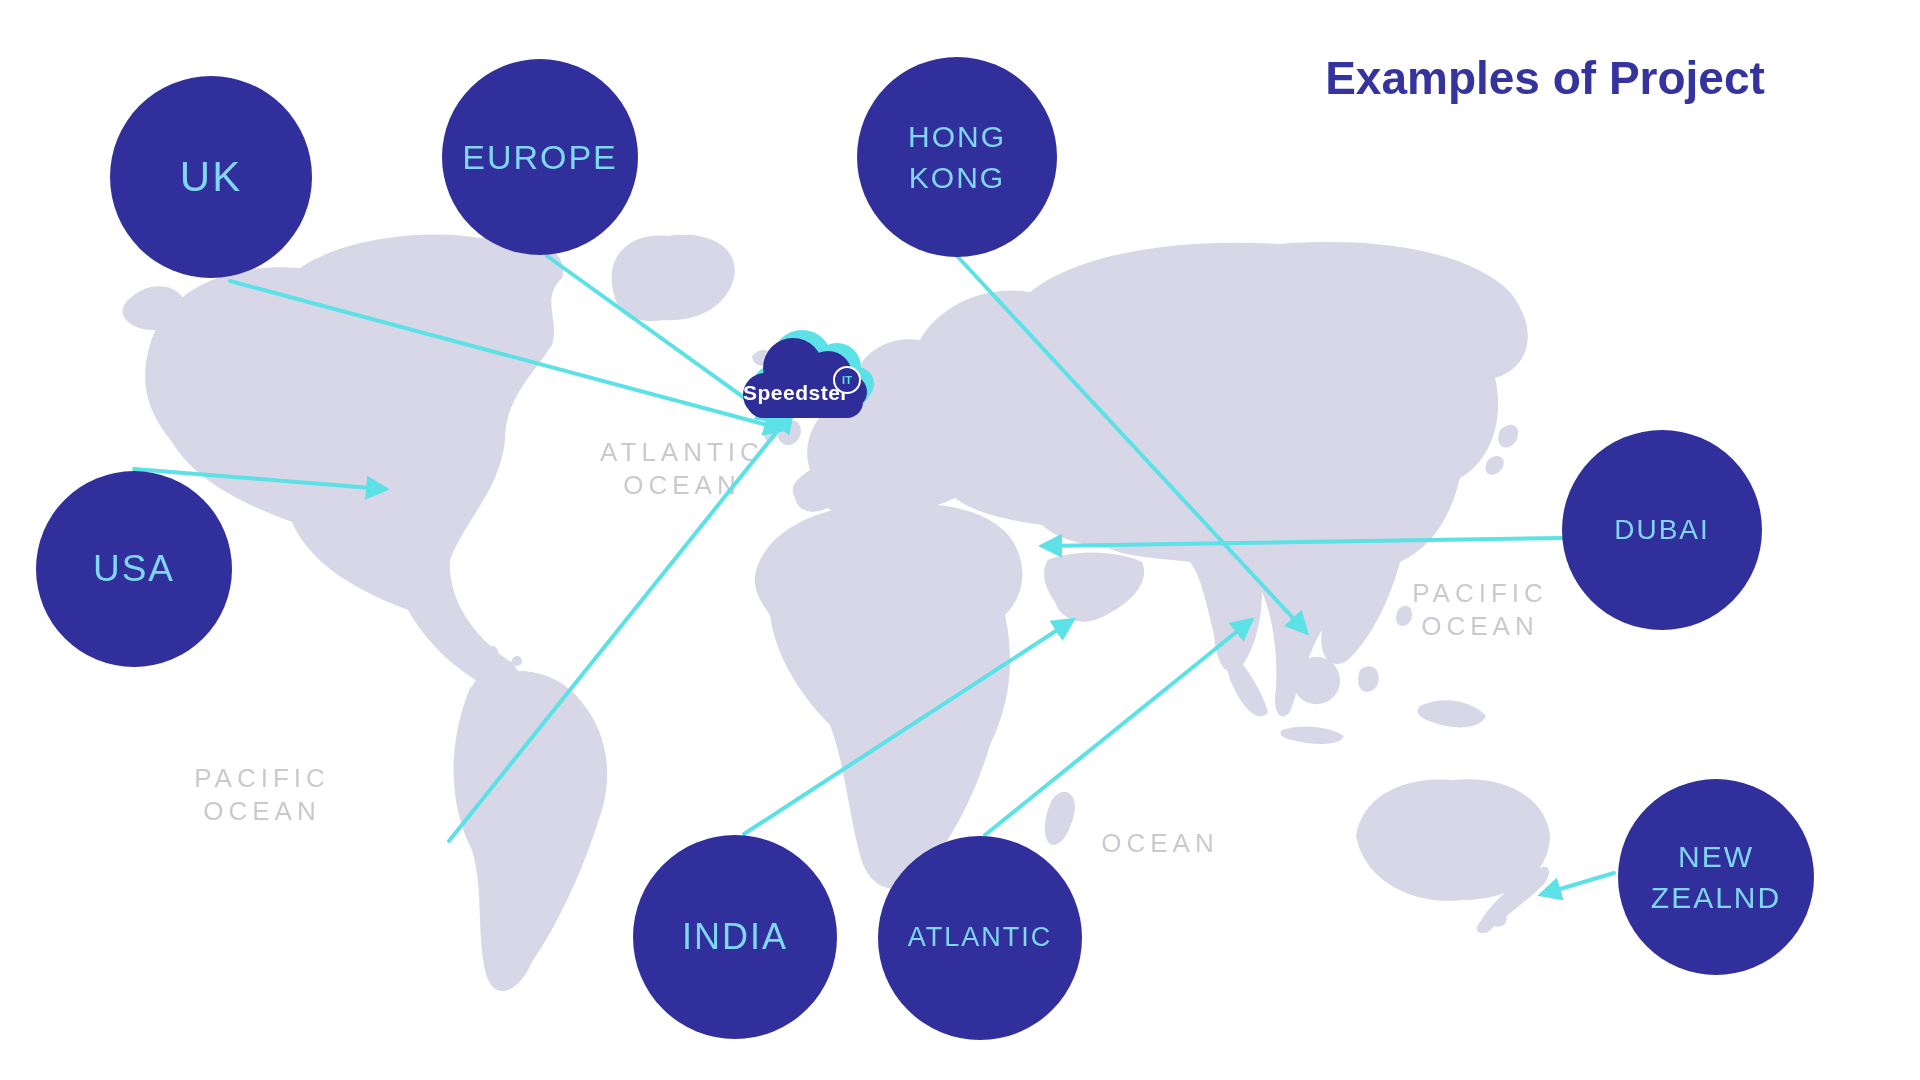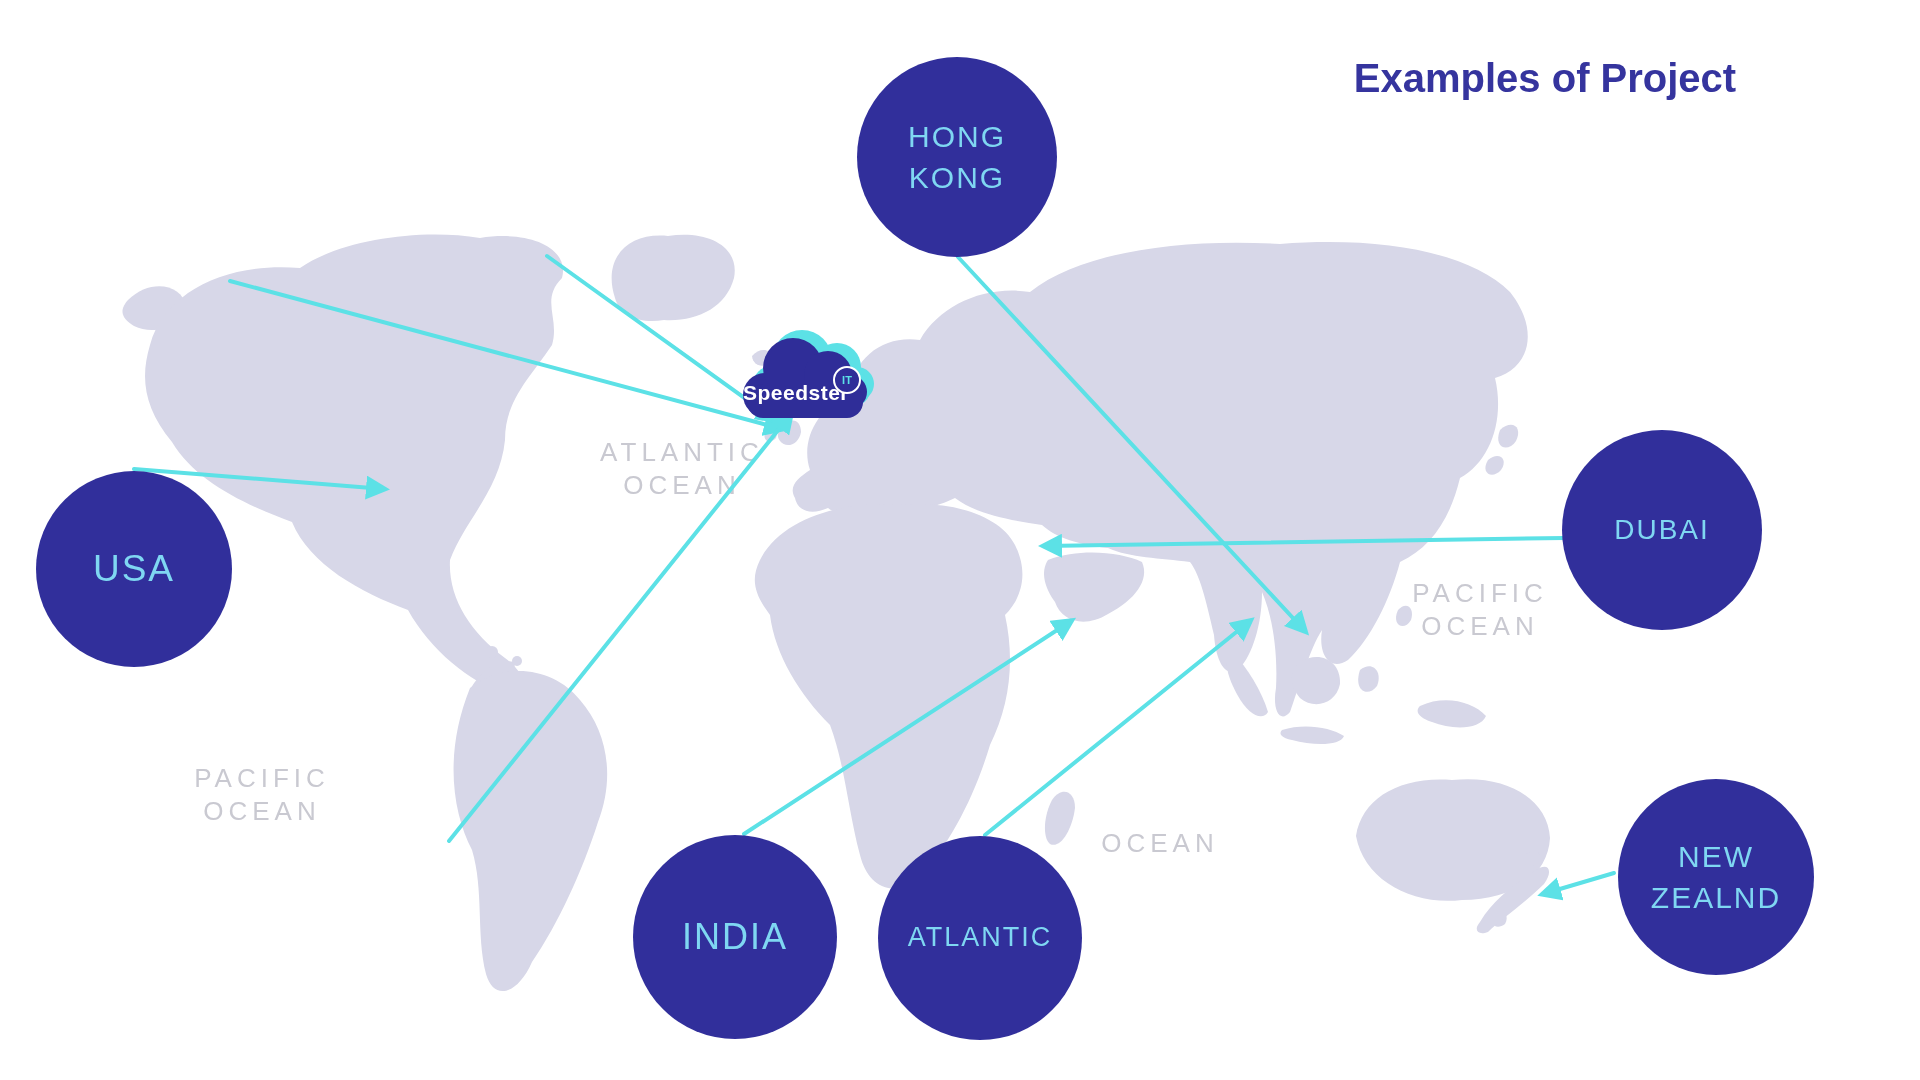--- a/index.html
+++ b/index.html
@@ -14,21 +14,21 @@
   .land{fill:var(--map-land);}
   .arrow-svg{position:absolute;left:0;top:0;z-index:3;pointer-events:none;}
   .arrow{stroke:var(--arrow);stroke-width:4;stroke-linecap:round;fill:none;}
   .ocean{position:absolute;z-index:2;width:320px;text-align:center;color:var(--ocean-text);
          font-weight:normal;font-size:26px;line-height:33px;letter-spacing:5px;}
   .loc{position:absolute;z-index:4;border-radius:50%;background:var(--circle-fill);
        color:var(--circle-text);display:flex;flex-direction:column;align-items:center;
        justify-content:center;text-align:center;letter-spacing:2px;line-height:1.38;}
   .loc span:empty{display:none;}
   .title{position:absolute;z-index:5;left:1245px;top:40px;width:600px;text-align:center;
-         color:var(--title-text);font-weight:bold;font-size:40px;line-height:76px;}
+         color:var(--title-text);font-weight:bold;font-size:46px;line-height:76px;}
   .logo{position:absolute;z-index:5;left:733px;top:328px;width:150px;height:100px;}
 </style>
 </head>
 <body>
 
 <div class="stage">
 
   <svg class="map-svg" width="1920" height="1080" viewBox="0 0 1920 1080" aria-hidden="true">
     <g>
 
@@ -121,20 +121,28 @@
         <line x1="958" y1="257" x2="1305" y2="631" class="arrow" marker-end="url(#arrowhead)"></line>
         <line x1="134" y1="469" x2="384" y2="489" class="arrow" marker-end="url(#arrowhead)"></line>
         <line x1="1564" y1="538" x2="1044" y2="546" class="arrow" marker-end="url(#arrowhead)"></line>
         <line x1="449" y1="841" x2="791" y2="414" class="arrow" marker-end="url(#arrowhead)"></line>
         <line x1="744" y1="834" x2="1071" y2="621" class="arrow" marker-end="url(#arrowhead)"></line>
         <line x1="985" y1="835" x2="1250" y2="621" class="arrow" marker-end="url(#arrowhead)"></line>
         <line x1="1614" y1="873" x2="1543" y2="894" class="arrow" marker-end="url(#arrowhead)"></line>
       </g>
   </svg>
 
+  <div class="loc" style="left:110px;top:76px;width:202px;height:202px;font-size:42px">
+    <span>UK</span>
+
+  </div>
+  <div class="loc" style="left:442px;top:59px;width:196px;height:196px;font-size:34px">
+    <span>EUROPE</span>
+
+  </div>
   <div class="loc" style="left:36px;top:471px;width:196px;height:196px;font-size:37px">
     <span>USA</span>
 
   </div>
   <div class="loc" style="left:857px;top:57px;width:200px;height:200px;font-size:30px">
     <span>HONG</span>
     <span>KONG</span>
   </div>
   <div class="loc" style="left:1562px;top:430px;width:200px;height:200px;font-size:28px">
     <span>DUBAI</span>

